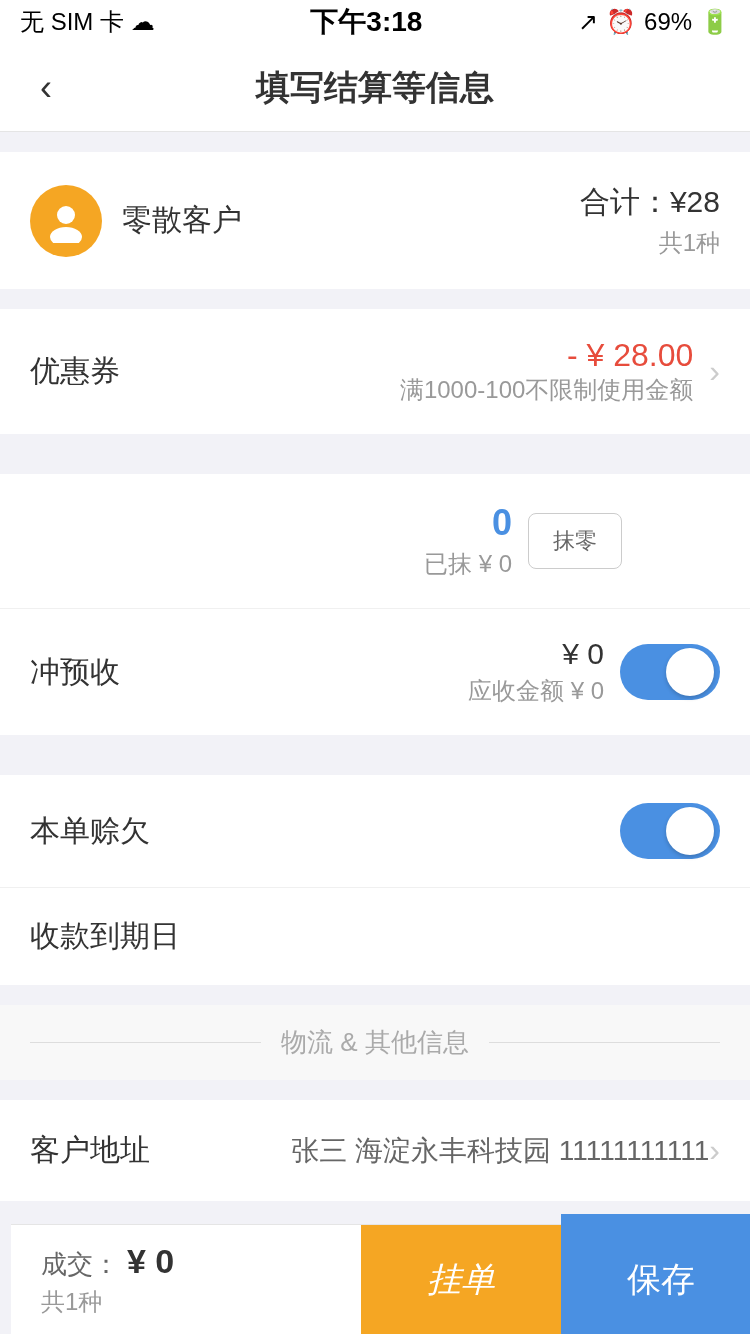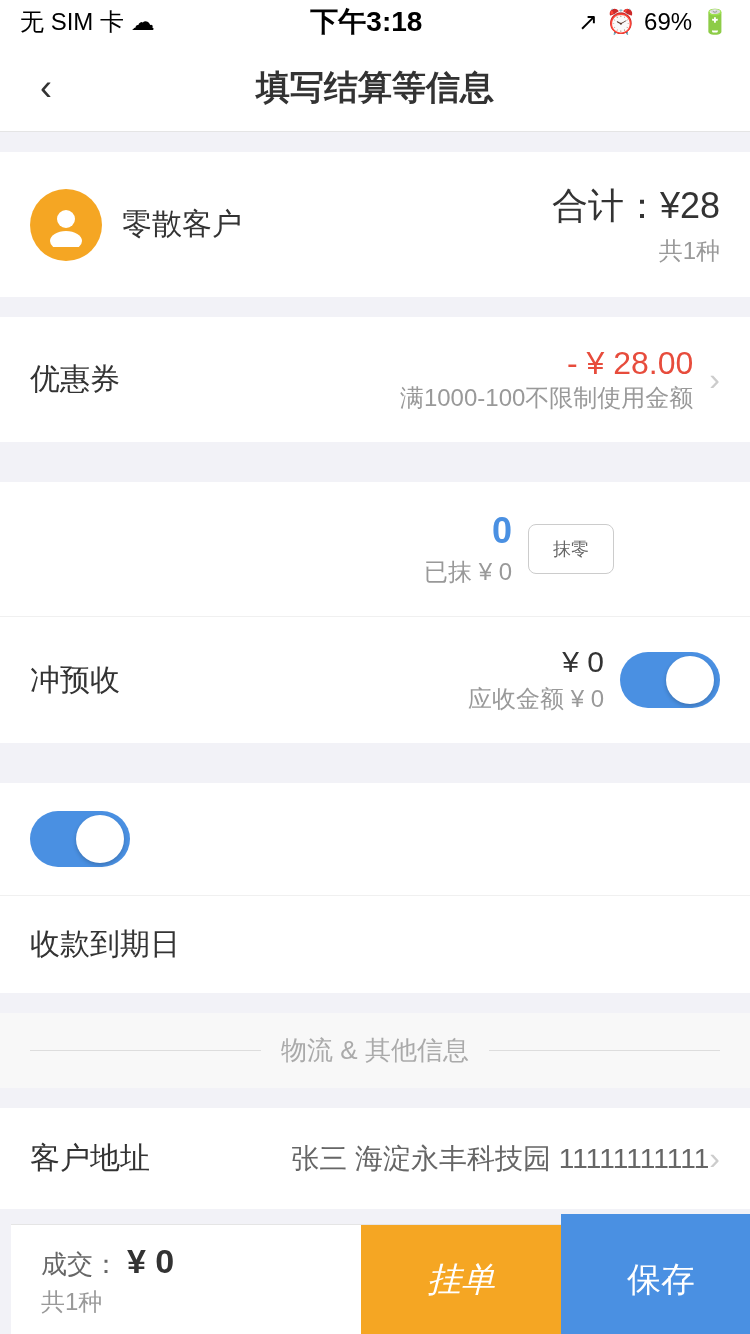--- a/index.html
+++ b/index.html
@@ -99,21 +99,21 @@
     }
     .customer-name {
       font-size: 30px;
       color: #333;
       font-weight: 500;
     }
     .customer-right {
       text-align: right;
     }
     .customer-total {
-      font-size: 36px;
+      font-size: 30px;
       color: #333;
       font-weight: 500;
     }
     .customer-count {
       font-size: 24px;
       color: #999;
       margin-top: 4px;
     }
 
     
@@ -171,21 +171,21 @@
       min-width: 40px;
       text-align: right;
       background: none;
       border: none;
       outline: none;
     }
     .round-btn {
       border: 1px solid #ccc;
       border-radius: 8px;
       padding: 12px 24px;
-      font-size: 18px;
+      font-size: 22px;
       color: #666;
       background: #fff;
       cursor: pointer;
     }
     .already-rounded {
       font-size: 24px;
       color: #999;
       margin-top: 4px;
     }
 
@@ -450,20 +450,21 @@
           <span class="toggle-slider"></span>
         </label>
       </div>
     </div>
   </div>
 
   <div class="section-divider"></div>
 
   <div class="section">
     <div class="debt-row">
+      <span class="row-label">本单赊欠</span>
       <label class="toggle">
         <input type="checkbox" checked="" style="">
         <span class="toggle-slider"></span>
       </label>
     </div>
     <div class="date-row">
       <span class="date-label">收款到期日</span>
     </div>
   </div>
 

